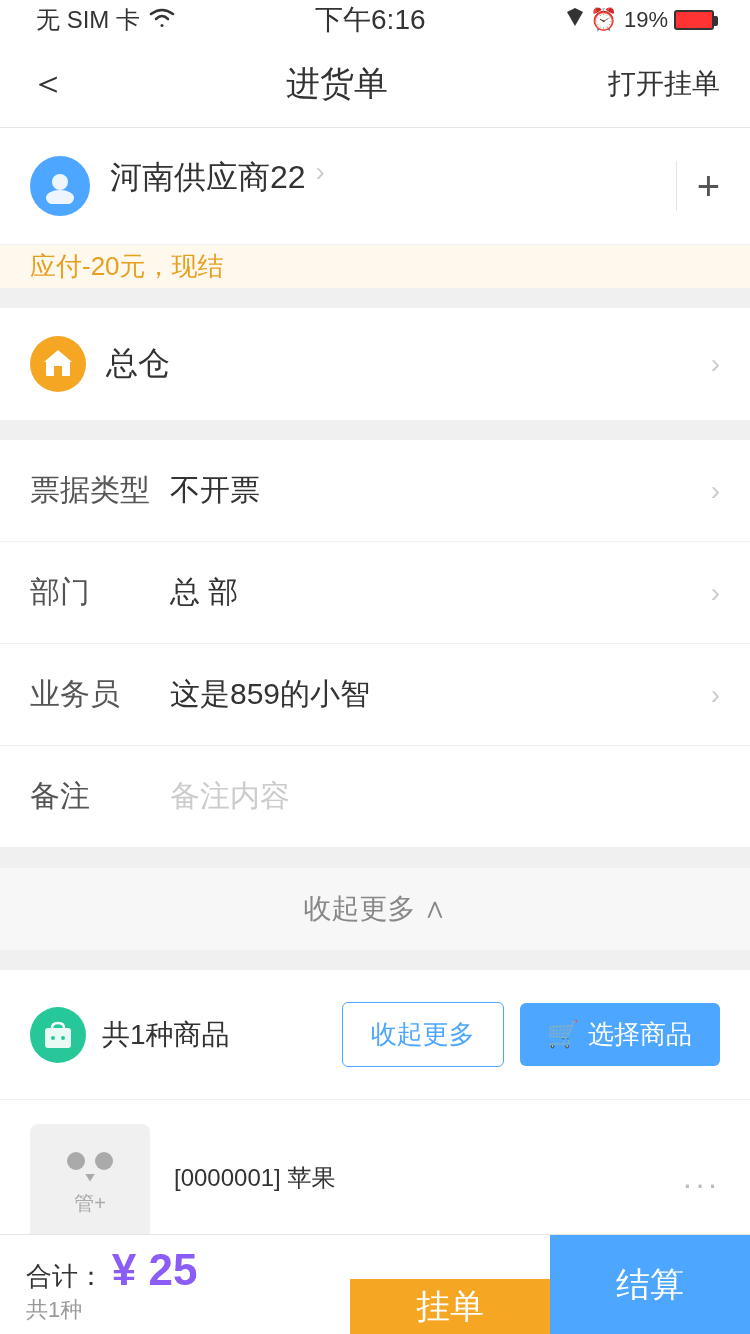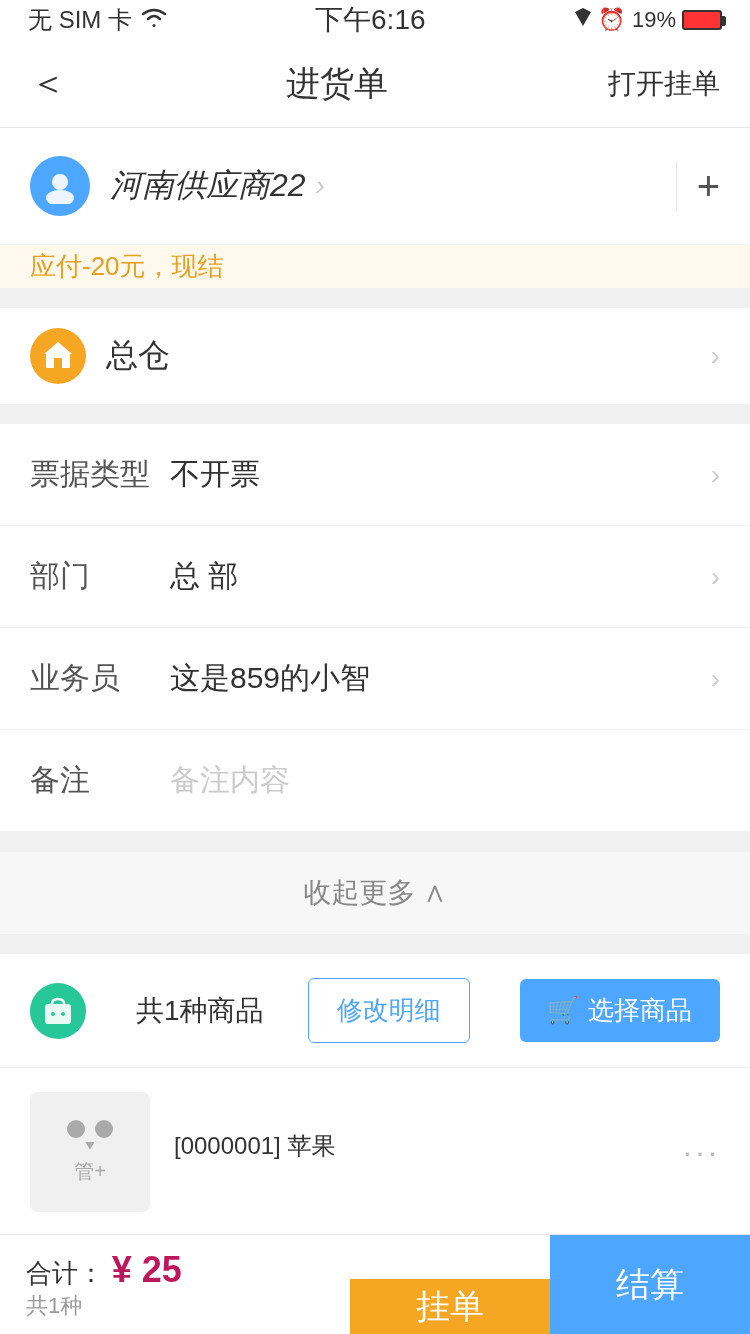--- a/index.html
+++ b/index.html
@@ -13,21 +13,21 @@
       color: #333;
     }
 
     
     .status-bar {
       height: 40px;
       background: #fff;
       display: flex;
       align-items: center;
       justify-content: space-between;
-      padding: 0 28px;
+      padding: 0 36px;
       font-size: 24px;
       color: #333;
     }
     .status-left { display: flex; align-items: center; gap: 8px; }
     .status-center { font-size: 28px; font-weight: 500; }
     .status-right { display: flex; align-items: center; gap: 6px; font-size: 22px; }
     .battery-icon {
       display: inline-block;
       width: 40px; height: 20px;
       border: 2px solid #333;
@@ -85,23 +85,22 @@
     
     .supplier-row {
       display: flex;
       align-items: center;
       padding: 28px 30px;
       background: #fff;
       border-bottom: 1px solid #f0f0f0;
     }
     .supplier-left {
       display: flex;
-      align-items: center;
+      align-items: flex-start;
       flex: 1;
-      font-style: italic;
     }
     .supplier-avatar {
       width: 60px; height: 60px;
       border-radius: 50%;
       background: #4da6ff;
       display: flex; align-items: center; justify-content: center;
       margin-right: 20px;
       color: #fff;
       font-size: 28px;
     }
@@ -133,21 +132,21 @@
       font-size: 26px;
       color: #e6a020;
       margin-bottom: 20px;
     }
 
     
     .warehouse-row {
       background: #fff;
       display: flex;
       align-items: center;
-      padding: 20px 30px;
+      padding: 28px 30px;
       margin-bottom: 20px;
     }
     .warehouse-icon {
       width: 56px; height: 56px;
       border-radius: 50%;
       background: #f5a623;
       display: flex; align-items: center; justify-content: center;
       margin-right: 20px;
       font-size: 28px;
     }
@@ -197,23 +196,22 @@
       font-size: 28px;
       color: #888;
       margin-bottom: 20px;
     }
 
     
     .product-header {
       background: #fff;
       display: flex;
       align-items: center;
-      padding: 24px 30px;
+      padding: 32px 30px;
       border-bottom: 1px solid #f0f0f0;
-      gap: 34px;
     }
     .product-icon {
       width: 56px; height: 56px;
       border-radius: 50%;
       background: #26c89a;
       display: flex; align-items: center; justify-content: center;
       margin-right: 16px;
     }
     .product-count {
       font-size: 28px;
@@ -321,23 +319,23 @@
       display: flex;
       flex-direction: column;
       justify-content: center;
       padding: 0 26px;
     }
     .total-label {
       font-size: 26px;
       color: #333;
     }
     .total-amount {
-      font-size: 36px;
+      font-size: 44px;
       font-weight: 600;
-      color: #be185d;
+      color: #8b5cf6;
       display: inline;
       text-align: center;
     }
     .total-count {
       font-size: 22px;
       color: #999;
     }
     .hang-btn {
       width: 200px;
       background: #f5a623;
@@ -460,21 +458,21 @@
     <div class="product-header">
       <div class="product-icon">
         <svg width="34" height="34" viewBox="0 0 34 34">
           <rect x="4" y="10" width="26" height="20" rx="3" fill="#fff" opacity="0.9"></rect>
           <path d="M11 10 Q11 5 17 5 Q23 5 23 10" stroke="#fff" stroke-width="2.5" fill="none"></path>
           <circle cx="12" cy="20" r="2" fill="#26c89a"></circle>
           <circle cx="22" cy="20" r="2" fill="#26c89a"></circle>
         </svg>
       </div>
       <span class="product-count">共1种商品</span>
-      <button class="btn-outline">修改明细</button>
+      <button class="btn-outline">收起更多</button>
       <button class="btn-primary">
         <span>🛒</span>
         <span>选择商品</span>
       </button>
     </div>
 
     <div class="product-item">
       <div class="product-thumb">
         <div class="owl-logo">
           <div class="owl-eyes">

